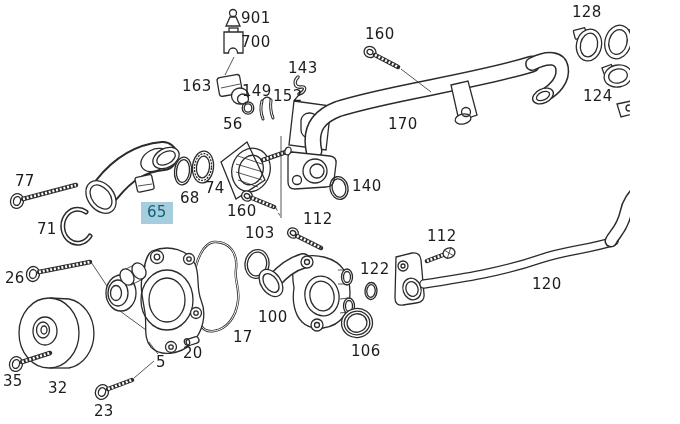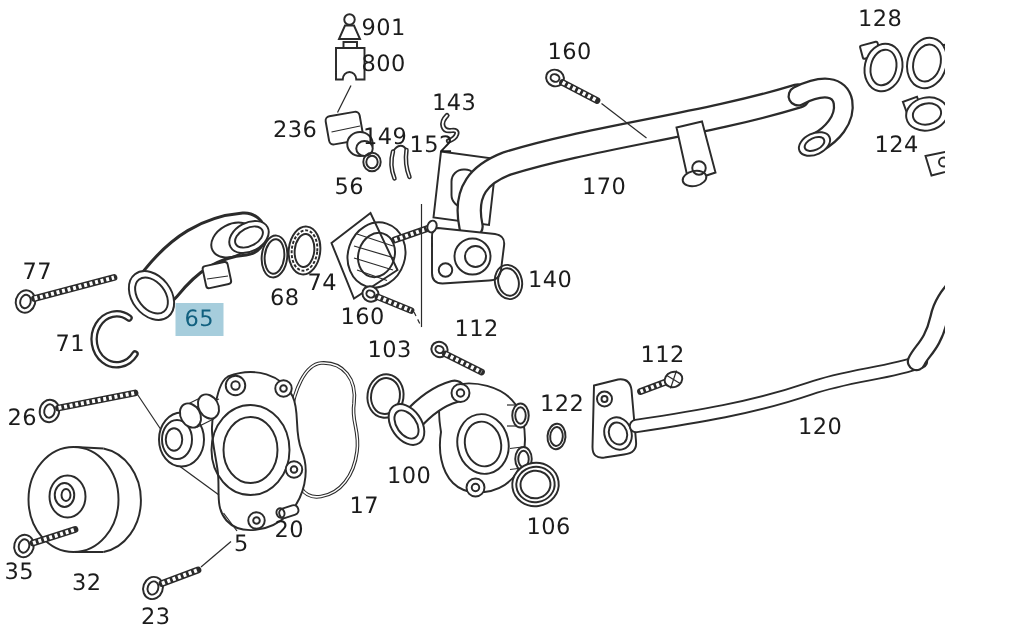--- a/index.html
+++ b/index.html
@@ -2,21 +2,21 @@
 <html style="--hl-bg: #a6cddc; --hl-tx: #11607f;"><head>
 <meta charset="utf-8">
 <style>
   html,body{margin:0;padding:0;background:#fff;}
   .stage{position:relative;width:630px;height:424px;background:#fff;overflow:hidden;
          font-family:"DejaVu Sans","Liberation Sans",sans-serif;}
   .stage svg{position:absolute;left:0;top:0;}
   .lbl{position:absolute;font-size:15px;line-height:17px;color:#1c1c1c;letter-spacing:.3px;
        white-space:nowrap;cursor:default;}
   .lbl.hl{background:var(--hl-bg,#a6cddc);color:var(--hl-tx,#11607f);
-          padding:2px 6px 3px 6px;line-height:17px;}
+          padding:2px 6px 3px 6px;line-height:17px;margin-left:24px;}
   
   .s1{fill:none;stroke:#2b2b2b;stroke-width:1.3;}
   .s2{fill:none;stroke:#2b2b2b;stroke-width:2.4;}
   .sw{fill:#ffffff;stroke:#2b2b2b;stroke-width:1.3;}
   .thin{fill:none;stroke:#2b2b2b;stroke-width:.8;}
   .tube-o{fill:none;stroke:#2b2b2b;stroke-linecap:round;}
   .tube-i{fill:none;stroke:#ffffff;stroke-linecap:round;}
   .shaft{fill:none;stroke:#2b2b2b;stroke-width:4.5;stroke-linecap:round;}
   .thread{fill:none;stroke:#ffffff;stroke-width:2.6;stroke-dasharray:2,1.8;}
 </style>
@@ -308,22 +308,22 @@
     <ellipse class="sw" cx="102" cy="392" rx="6.5" ry="7.5" transform="rotate(20 102 392)"></ellipse>
     <ellipse class="s1" cx="102" cy="392" rx="3.5" ry="4.5" transform="rotate(20 102 392)"></ellipse>
     <line class="shaft" x1="108" y1="389" x2="132" y2="380"></line>
     <line class="thread" x1="108" y1="389" x2="132" y2="380"></line>
     <line class="thin" x1="134" y1="378" x2="154" y2="361"></line>
   </g>
 
 </svg>
 
 <div class="lbl" style="left:241px;top:10px">901</div>
-<div class="lbl" style="left:241px;top:34px">800</div>
-<div class="lbl" style="left:182px;top:78px">236</div>
+<div class="lbl" style="left:241px;top:34px">700</div>
+<div class="lbl" style="left:182px;top:78px">163</div>
 <div class="lbl" style="left:242px;top:83px">149</div>
 <div class="lbl" style="left:288px;top:60px">143</div>
 <div class="lbl" style="left:273px;top:88px">152</div>
 <div class="lbl" style="left:223px;top:116px">56</div>
 <div class="lbl" style="left:365px;top:26px">160</div>
 <div class="lbl" style="left:572px;top:4px">128</div>
 <div class="lbl" style="left:583px;top:88px">124</div>
 <div class="lbl" style="left:388px;top:116px">170</div>
 <div class="lbl" style="left:15px;top:173px">77</div>
 <div class="lbl" style="left:205px;top:180px">74</div>

